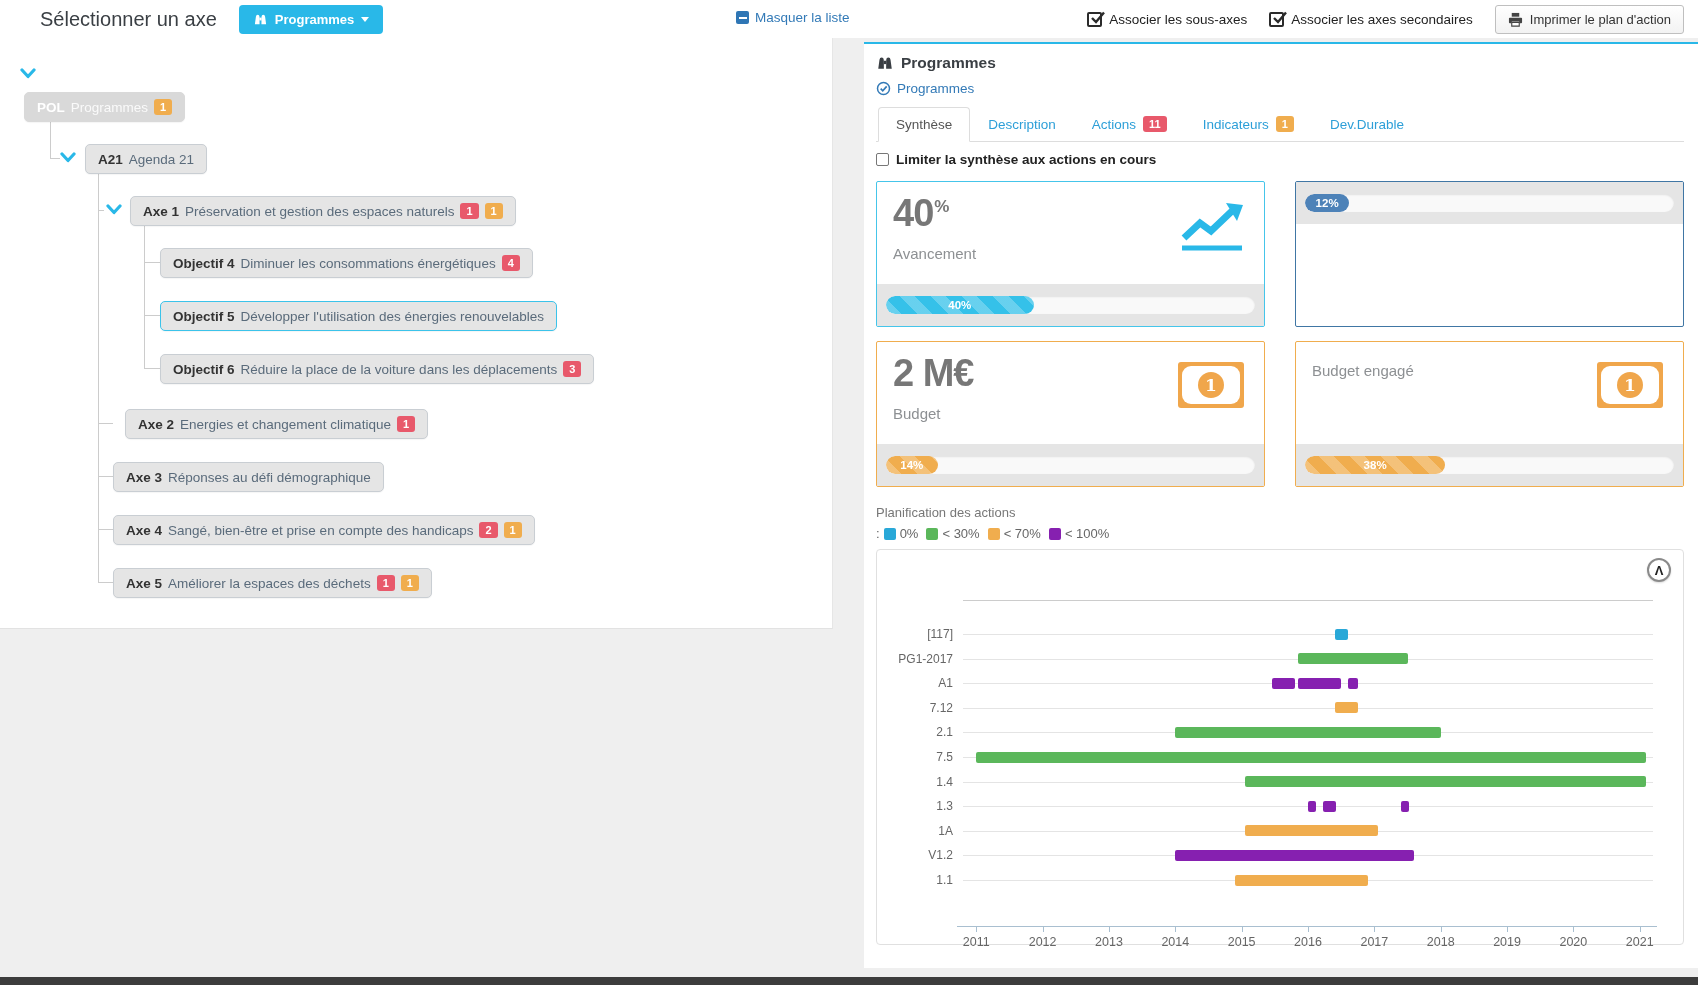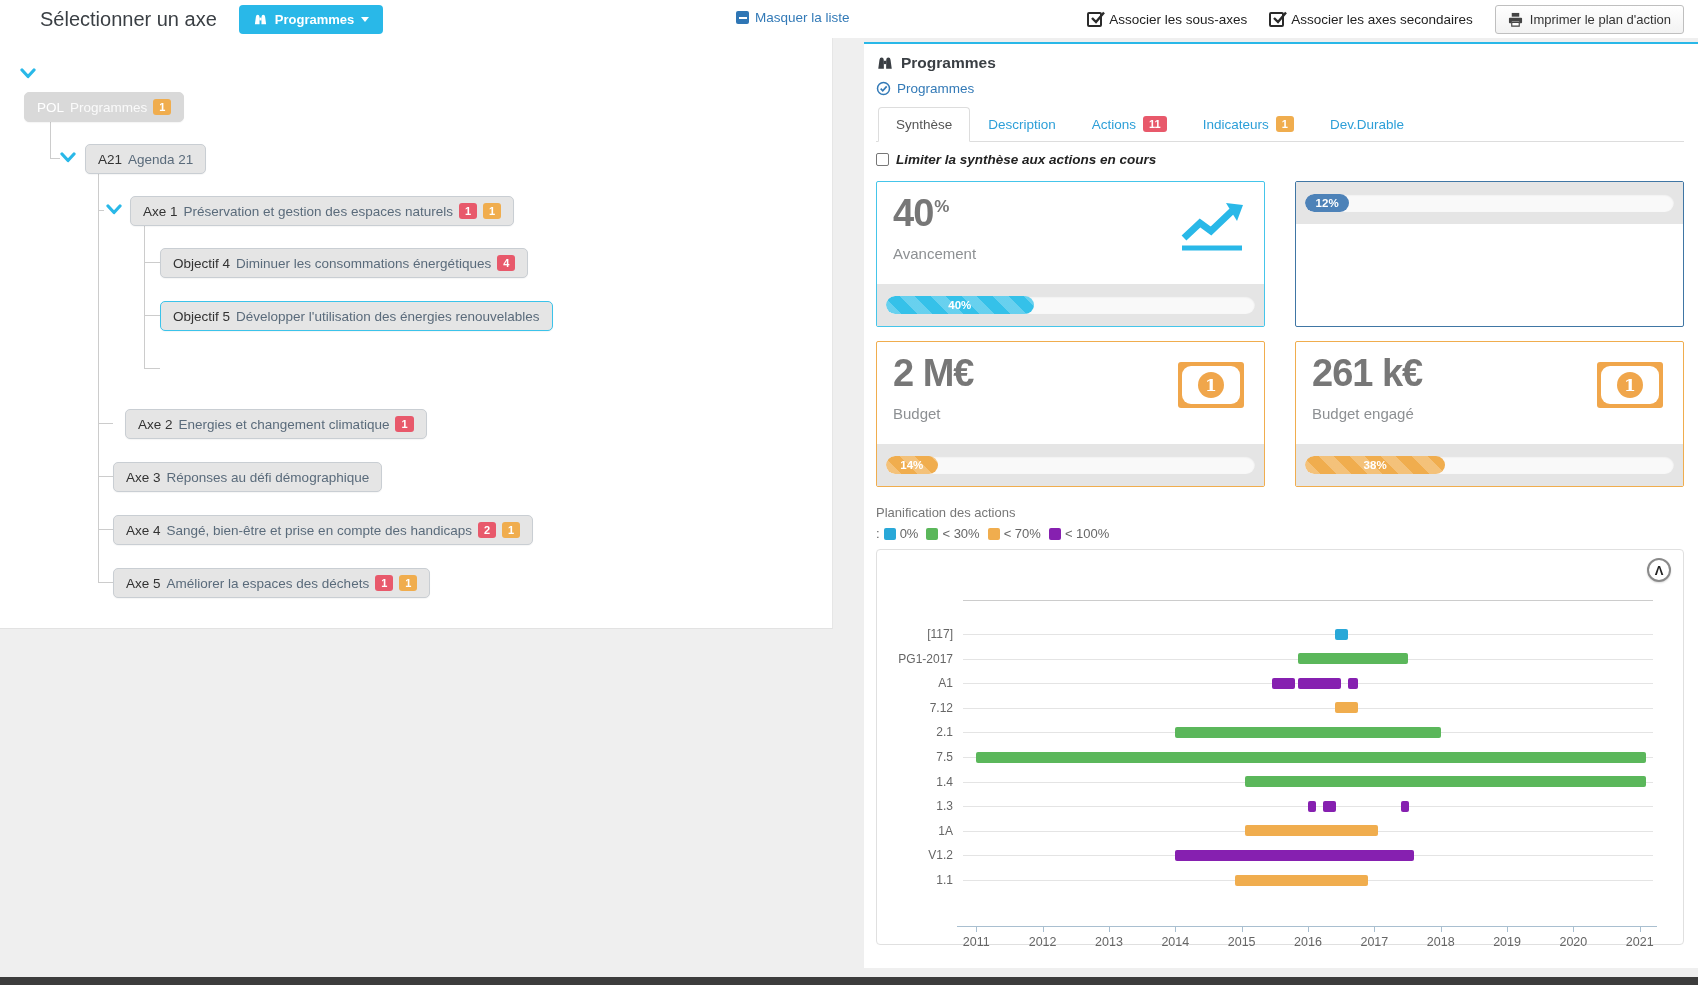--- a/index.html
+++ b/index.html
@@ -25,39 +25,39 @@
     border-radius:3px; padding:6px 12px; font-size:13px; color:#333; cursor:pointer; font-family:inherit; }
   
   .left-pane { position:absolute; top:38px; left:0; width:833px; height:591px; background:#fff;
     border-right:1px solid #e6e6e6; border-bottom:1px solid #e2e2e2; }
   .tree-canvas { position:relative; width:100%; height:100%; }
   .tree-connector { position:absolute; border-left:1px solid #ccc; border-bottom:1px solid #ccc; }
   .tree-chevron { position:absolute; cursor:pointer; line-height:0; }
   .tree-node { position:absolute; height:30px; display:flex; align-items:center; gap:6px; white-space:nowrap;
     background:#e5e5e5; border:1px solid #c9ced3; border-radius:5px; padding:0 12px; font-size:13.5px; cursor:pointer;
     box-shadow:0 1px 1px rgba(0,0,0,0.04); }
-  .tree-node .node-code { color:#333; font-weight:normal; }
+  .tree-node .node-code { color:#333; font-weight:bold; }
   .tree-node .node-label { color:#5a6b7b; }
   .tree-node.muted { background:#d9d9d9; border-color:#d9d9d9; }
   .tree-node.muted .node-code { color:#fff; }
   .tree-node.muted .node-label { color:#fafafa; }
   .tree-node.highlighted { border:1px solid #3bc3ea; }
   .badge { display:inline-block; border-radius:3px; padding:2px 6px; font-size:11px; font-weight:bold; color:#fff; line-height:1.1; }
   .badge-red { background:#e8596b; }
   .badge-orange { background:#f0ad4e; }
   
   .right-panel { position:absolute; left:864px; top:42px; width:834px; height:926px; background:#fff;
     border-top:2px solid #29b8e8; padding:8px 14px 0 12px; }
   .panel-title { display:flex; align-items:center; gap:7px; font-size:15.5px; font-weight:bold; color:#3a3f44; margin-top:2px; }
   .panel-breadcrumb { display:flex; align-items:center; gap:6px; color:#337ab7; font-size:13.5px; margin-top:9px; cursor:pointer; }
   .tab-bar { display:flex; align-items:flex-end; margin-top:10px; border-bottom:1px solid #ddd; padding-left:2px; }
   .tab { display:flex; align-items:center; gap:7px; font-size:13.5px; color:#2d9fd8; padding:9px 17px; cursor:pointer;
     border:1px solid transparent; margin-bottom:-1px; }
   .tab.active { background:#fff; color:#555; border-color:#ddd #ddd #fff #ddd; border-radius:4px 4px 0 0; }
-  .filter-row { display:flex; align-items:center; gap:7px; margin-top:10px; font-size:13.5px; font-weight:600; color:#222;font-style:italic; }
+  .filter-row { display:flex; align-items:center; gap:7px; margin-top:10px; font-size:13.5px; font-weight:600; color:#222; }
   .filter-box { width:13px; height:13px; border:1.5px solid #777; border-radius:2px; background:#fff; cursor:pointer; }
   
   .cards-grid { display:grid; grid-template-columns:1fr 1fr; gap:14px 30px; margin-top:14px; }
   .card { height:146px; border:1px solid #ccc; border-radius:2px; display:flex; flex-direction:column; overflow:hidden; background:#fff; }
   .card.theme-cyan { border-color:#45c5ea; }
   .card.theme-blue { border-color:#4076a4; }
   .card.theme-orange { border-color:#f0ad4e; }
   .card-body { flex:1; position:relative; padding:10px 16px 0 16px; }
   .big { font-size:38px; font-weight:bold; color:#777; letter-spacing:-1px; }
   .unit { font-size:17px; font-weight:bold; color:#777; position:relative; top:-14px; margin-left:1px; }
@@ -189,20 +189,25 @@
       </div>
       <div class="tree-node" style="left: 160px; top: 210px;">
         <span class="node-code">Objectif 4</span>
         <span class="node-label">Diminuer les consommations énergétiques</span>
         <span class="badge badge-red">4</span>
       </div>
       <div class="tree-node highlighted" style="left: 160px; top: 263px;">
         <span class="node-code">Objectif 5</span>
         <span class="node-label">Développer l'utilisation des énergies renouvelables</span>
       </div>
+      <div class="tree-node" style="left: 160px; top: 316px;">
+        <span class="node-code">Objectif 6</span>
+        <span class="node-label">Réduire la place de la voiture dans les déplacements</span>
+        <span class="badge badge-red">3</span>
+      </div>
       <div class="tree-node" style="left: 113px; top: 371px; margin-left: 12px;">
         <span class="node-code">Axe 2</span>
         <span class="node-label">Energies et changement climatique</span>
         <span class="badge badge-red">1</span>
       </div>
       <div class="tree-node" style="left: 113px; top: 424px;">
         <span class="node-code">Axe 3</span>
         <span class="node-label">Réponses au défi démographique</span>
       </div>
       <div class="tree-node" style="left: 113px; top: 477px;">
@@ -306,21 +311,20 @@
         <div class="card-footer">
           <div class="track">
             <div class="fill striped" style="width: 14%;">
               <span class="fill-text">14%</span>
             </div>
           </div>
         </div>
       </div>
       <div class="card theme-orange">
         <div class="card-body">
-          <div class="num"><span class="big">261 k€</span></div>
           <div class="card-label">Budget engagé</div>
           <div class="icon-box">
             <span class="bn">
               <span class="bn-one">1</span>
             </span>
           </div>
         </div>
         <div class="card-footer">
           <div class="track">
             <div class="fill striped" style="width: 38%;">

